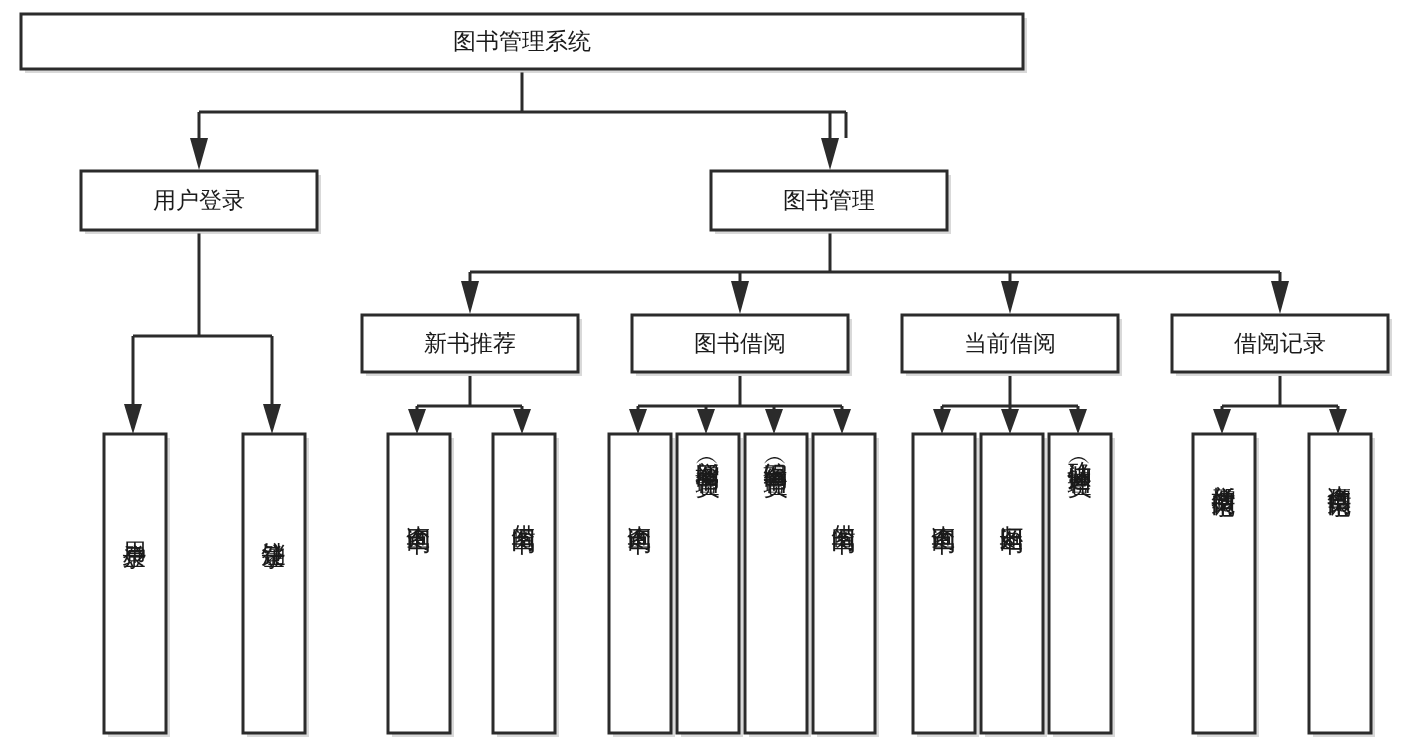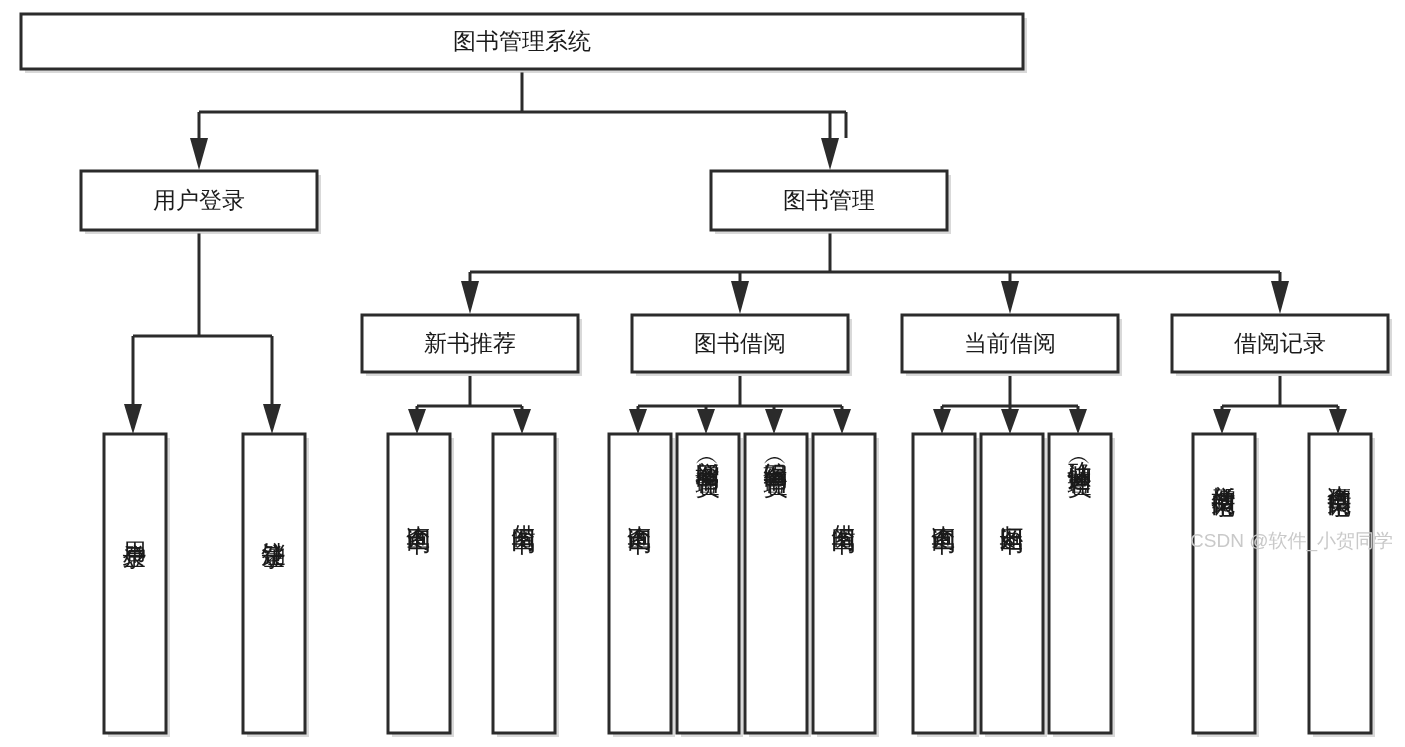--- a/index.html
+++ b/index.html
@@ -292,15 +292,14 @@
   </div>
 
   <div class="vbox-wrap" style="left:1193px; top:434px; width:62px; height:299px;">
     <span class="node-label-v" style="position:relative; top:32px;">新增借阅记录</span>
   </div>
 
   <div class="vbox-wrap" style="left:1309px; top:434px; width:62px; height:299px;">
     <span class="node-label-v" style="position:relative; top:32px;">查询借阅记录</span>
   </div>
 
-  <div class="watermark">CSDN @软件_小贺同学</div>
 
 </div>
 
 </body></html>

